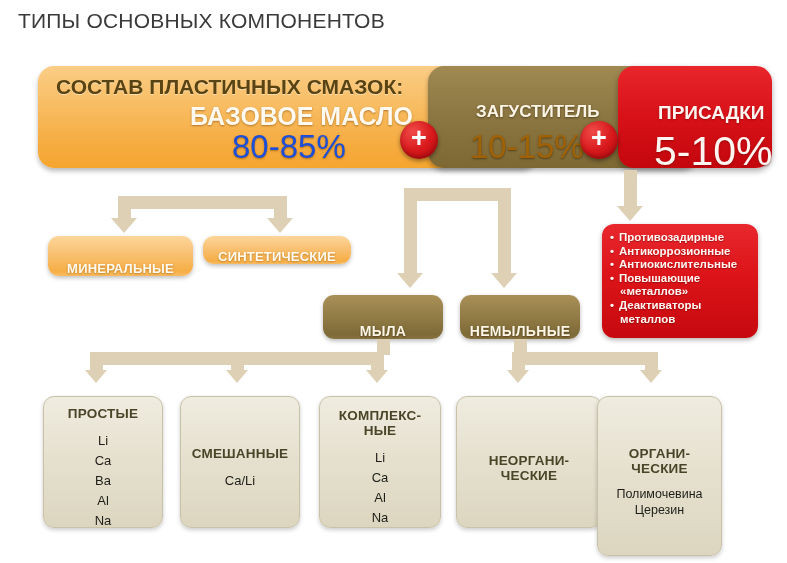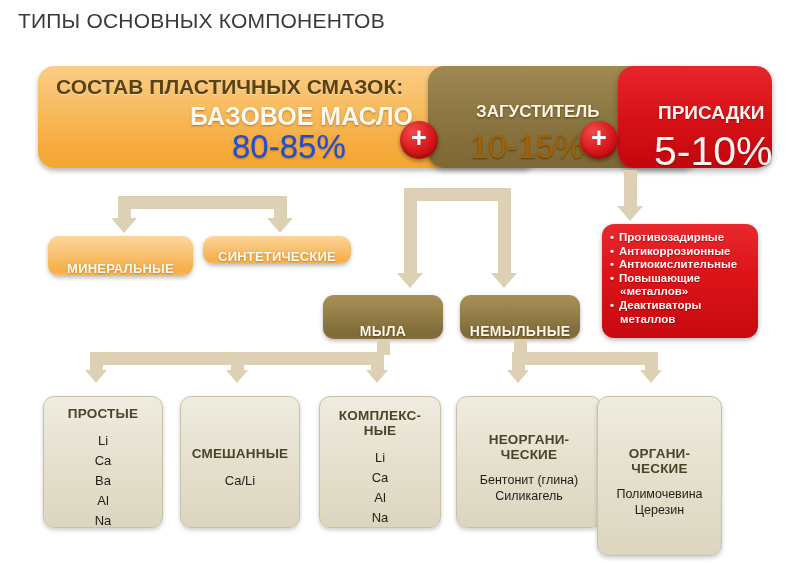--- a/index.html
+++ b/index.html
@@ -285,21 +285,20 @@
     <div class="beige-body">Ca/Li</div>
   </div>
 
   <div class="node node-beige" style="left:319px;top:396px;width:122px;height:132px;">
     <div class="beige-head">КОМПЛЕКС-<br>НЫЕ</div>
     <div class="beige-body">Li<br>Ca<br>Al<br>Na</div>
   </div>
 
   <div class="node node-beige" style="left:456px;top:396px;width:146px;height:132px;">
     <div class="beige-head">НЕОРГАНИ-<br>ЧЕСКИЕ</div>
-    <div class="beige-body small">Бентонит (глина)<br>Силикагель</div>
   </div>
 
   <div class="node node-beige" style="left:597px;top:396px;width:125px;height:160px;">
     <div class="beige-head">ОРГАНИ-<br>ЧЕСКИЕ</div>
     <div class="beige-body small">Полимочевина<br>Церезин</div>
   </div>
 
 </div>
 
 </body></html>

